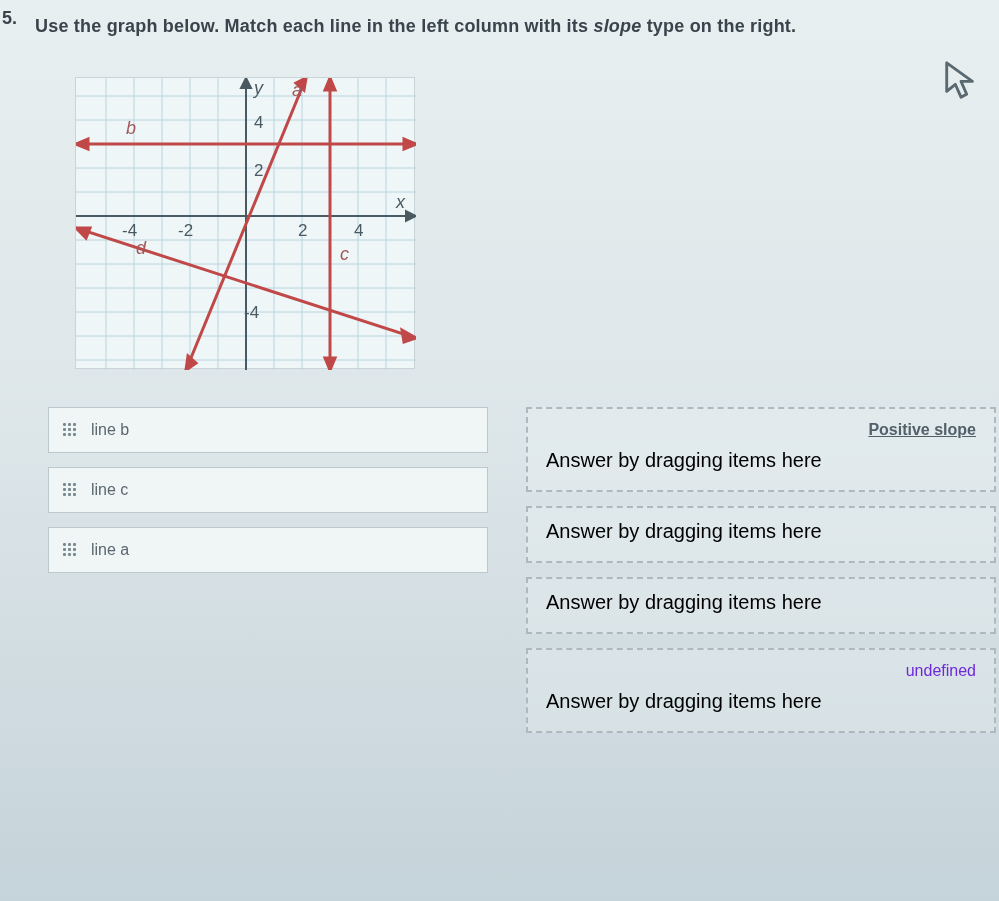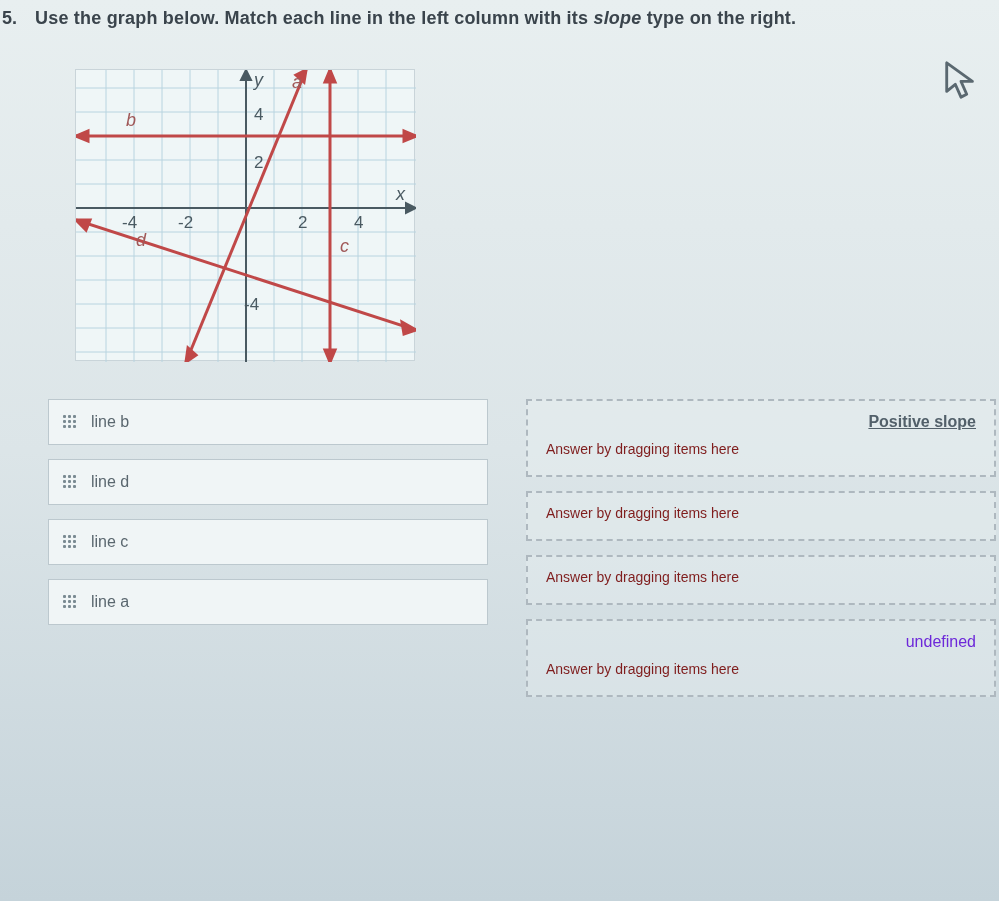--- a/index.html
+++ b/index.html
@@ -23,20 +23,21 @@
     font-weight: bold;
     font-size: 18px;
     color: #3a444c;
     padding-left: 2px;
   }
   .q-text {
     font-weight: bold;
     font-size: 18px;
     color: #3a444c;
     letter-spacing: 0.2px;
+    margin-top: 8px;
   }
   .q-text .italic { font-style: italic; }
   .cursor {
     position: absolute;
     top: 60px;
     right: 20px;
     width: 36px;
     height: 40px;
   }
   .graph-area {
@@ -88,22 +89,22 @@
   .drop-title {
     font-weight: bold;
     font-size: 16px;
     color: #52606a;
     text-decoration: underline;
     margin-bottom: 10px;
     text-align: right;
   }
   .drop-title.noline { text-decoration: none; font-weight: normal; color: #6d28d9;}
   .drop-hint {
-    font-size: 14px;
-    color: #7f1d1d;
+    font-size: 20px;
+    color: #000000;
   }
 </style>
 </head>
 <body>
 
 <div class="question-header">
   <div class="q-number">5.</div>
   <div class="q-text">
     <span>Use the graph below. Match each line in the left column with its </span><span class="italic">slope</span><span> type on the right.</span>
   </div>
@@ -217,48 +218,34 @@
           <span></span>
           <span></span>
           <span></span>
           <span></span>
           <span></span>
           <span></span>
           <span></span>
           <span></span>
           <span></span>
         </div>
-      <span>line d</span>
+      <span>line c</span>
     </div>
     <div class="drag-item">
       <div class="drag-handle">
           <span></span>
           <span></span>
           <span></span>
           <span></span>
           <span></span>
           <span></span>
           <span></span>
           <span></span>
           <span></span>
         </div>
-      <span>line c</span>
-    </div>
-    <div class="drag-item">
-      <div class="drag-handle">
-          <span></span>
-          <span></span>
-          <span></span>
-          <span></span>
-          <span></span>
-          <span></span>
-          <span></span>
-          <span></span>
-          <span></span>
-        </div>
       <span>line a</span>
     </div>
   </div>
   <div class="right-col">
     <div class="drop-zone">
       <div class="drop-title">Positive slope</div>
       <div class="drop-hint">Answer by dragging items here</div>
     </div>
     <div class="drop-zone">
       <div class="drop-hint">Answer by dragging items here</div>

